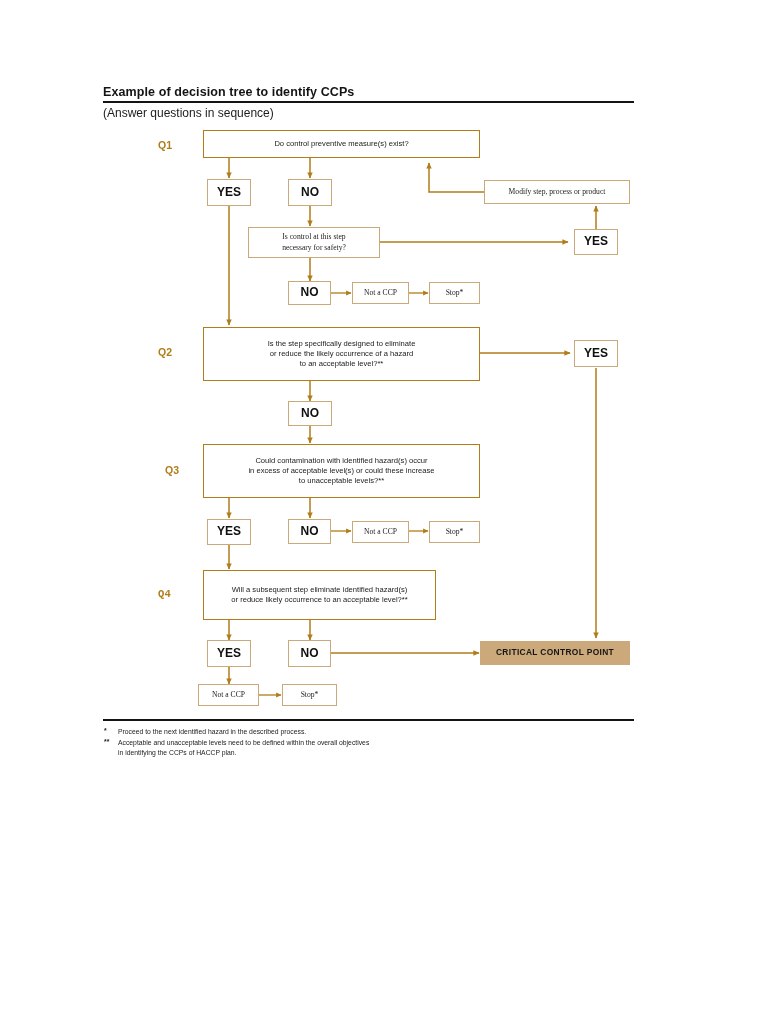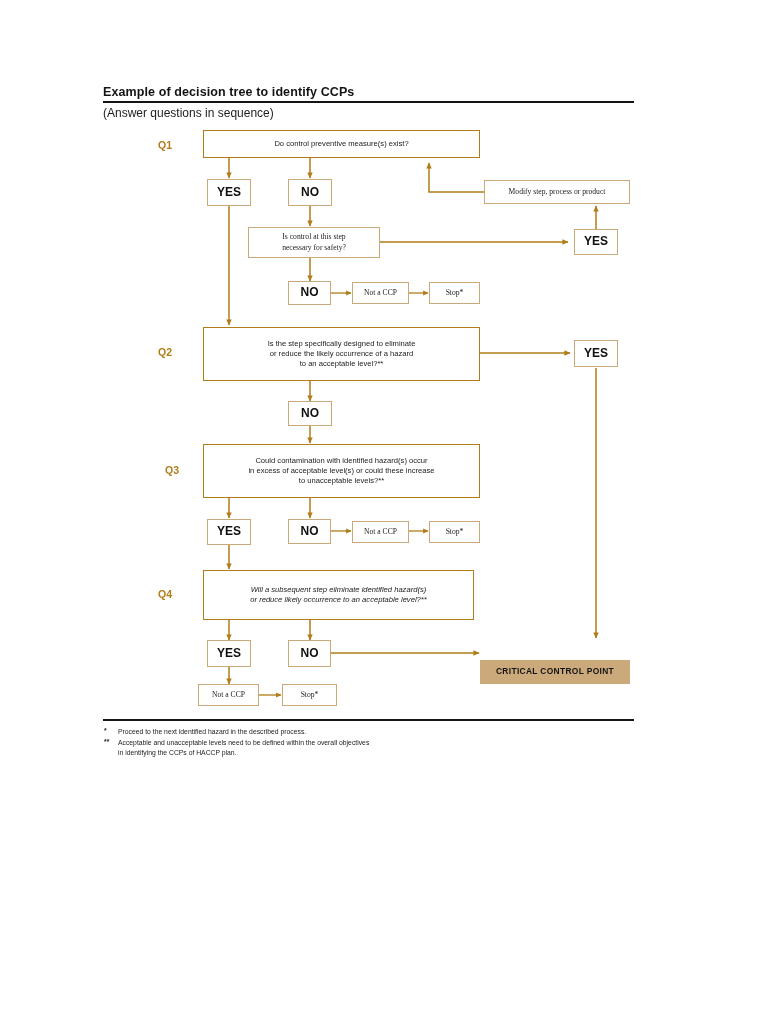--- a/index.html
+++ b/index.html
@@ -123,21 +123,21 @@
 
       <path d="M258,695 L281,695" stroke-width="1.3" marker-end="url(#arS)"></path>
     </g>
   </svg>
 
   <div id="flow">
 
     <div class="q-label" style="left:158px;top:139px;">Q1</div>
     <div class="q-label" style="left:158px;top:346px;">Q2</div>
     <div class="q-label" style="left:165px;top:464px;">Q3</div>
-    <div class="q-label" style="left:158px;top:588px;">Q4</div>
+    <div class="q-label" style="left:158px;top:588px;font-family:Liberation Mono, monospace;">Q4</div>
 
     <div class="box q-box" style="left:203px;top:130px;width:277px;height:28px;">Do control preventive measure(s) exist?</div>
     <div class="box yn-box" style="left:207px;top:179px;width:44px;height:27px;">YES</div>
     <div class="box yn-box" style="left:288px;top:179px;width:44px;height:27px;">NO</div>
 
     <div class="box small-box" style="left:484px;top:180px;width:146px;height:24px;">Modify step, process or product</div>
 
     <div class="box small-box" style="left:248px;top:227px;width:132px;height:31px;">Is control at this step<br>necessary for safety?</div>
     <div class="box yn-box" style="left:574px;top:229px;width:44px;height:26px;">YES</div>
     <div class="box yn-box" style="left:288px;top:281px;width:43px;height:24px;">NO</div>
@@ -147,27 +147,27 @@
     <div class="box q-box" style="left:203px;top:327px;width:277px;height:54px;">Is the step specifically designed to eliminate<br>or reduce the likely occurrence of a hazard<br>to an acceptable level?**</div>
     <div class="box yn-box" style="left:574px;top:340px;width:44px;height:27px;">YES</div>
     <div class="box yn-box" style="left:288px;top:401px;width:44px;height:25px;">NO</div>
 
     <div class="box q-box" style="left:203px;top:444px;width:277px;height:54px;">Could contamination with identified hazard(s) occur<br>in excess of acceptable level(s) or could these increase<br>to unacceptable levels?**</div>
     <div class="box yn-box" style="left:207px;top:519px;width:44px;height:26px;">YES</div>
     <div class="box yn-box" style="left:288px;top:519px;width:43px;height:25px;">NO</div>
     <div class="box small-box" style="left:352px;top:521px;width:57px;height:22px;">Not a CCP</div>
     <div class="box small-box" style="left:429px;top:521px;width:51px;height:22px;">Stop*</div>
 
-    <div class="box q-box" style="left:203px;top:570px;width:271px;height:50px;font-style:italic;">Will a subsequent step eliminate identified hazard(s)<br>or reduce likely occurrence to an acceptable level?**</div>
+    <div class="box q-box" style="left:203px;top:570px;width:233px;height:50px;">Will a subsequent step eliminate identified hazard(s)<br>or reduce likely occurrence to an acceptable level?**</div>
     <div class="box yn-box" style="left:207px;top:640px;width:44px;height:27px;">YES</div>
     <div class="box yn-box" style="left:288px;top:640px;width:43px;height:27px;">NO</div>
     <div class="box small-box" style="left:198px;top:684px;width:61px;height:22px;">Not a CCP</div>
     <div class="box small-box" style="left:282px;top:684px;width:55px;height:22px;">Stop*</div>
 
-    <div class="box ccp-box" style="left:480px;top:641px;width:150px;height:24px;margin-top:19px;">CRITICAL CONTROL POINT</div>
+    <div class="box ccp-box" style="left:480px;top:641px;width:150px;height:24px;">CRITICAL CONTROL POINT</div>
   </div>
 
   <div class="rule-bottom"></div>
   <div class="fn-mark" style="left:104px;top:727px;">*</div>
   <div class="fn" style="left:118px;top:727px;width:500px;">Proceed to the next identified hazard in the described process.</div>
   <div class="fn-mark" style="left:104px;top:738px;">**</div>
   <div class="fn" style="left:118px;top:738px;width:500px;">Acceptable and unacceptable levels need to be defined within the overall objectives<br>in identifying the CCPs of HACCP plan.</div>
 
 </div>
 

